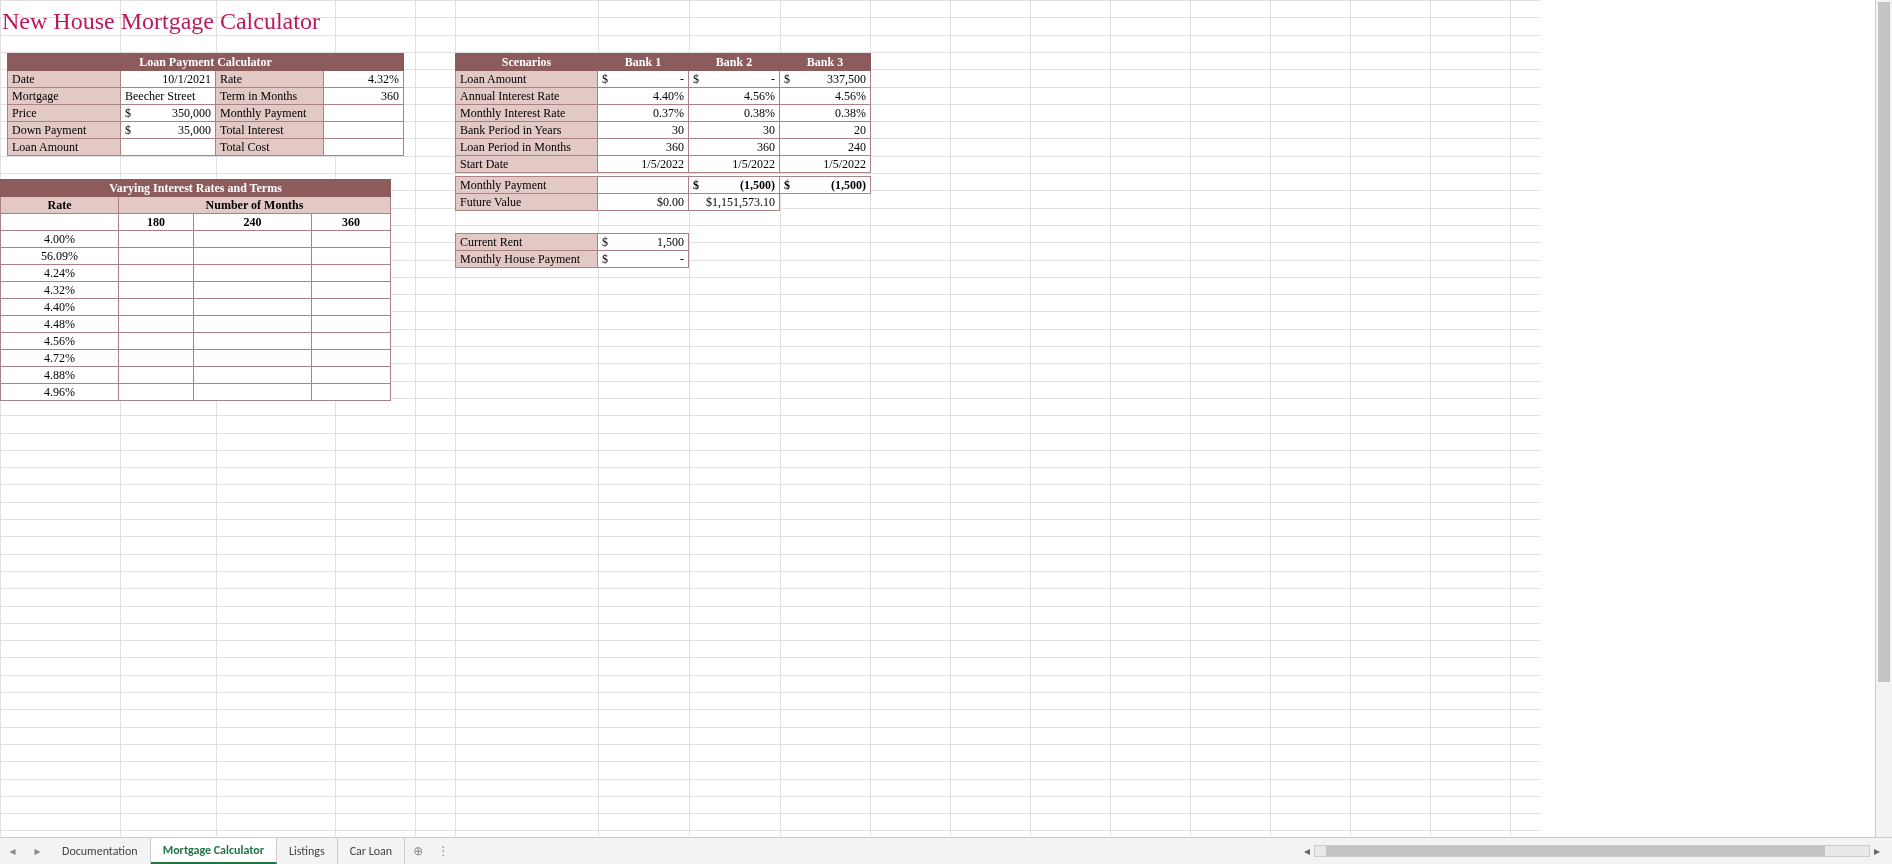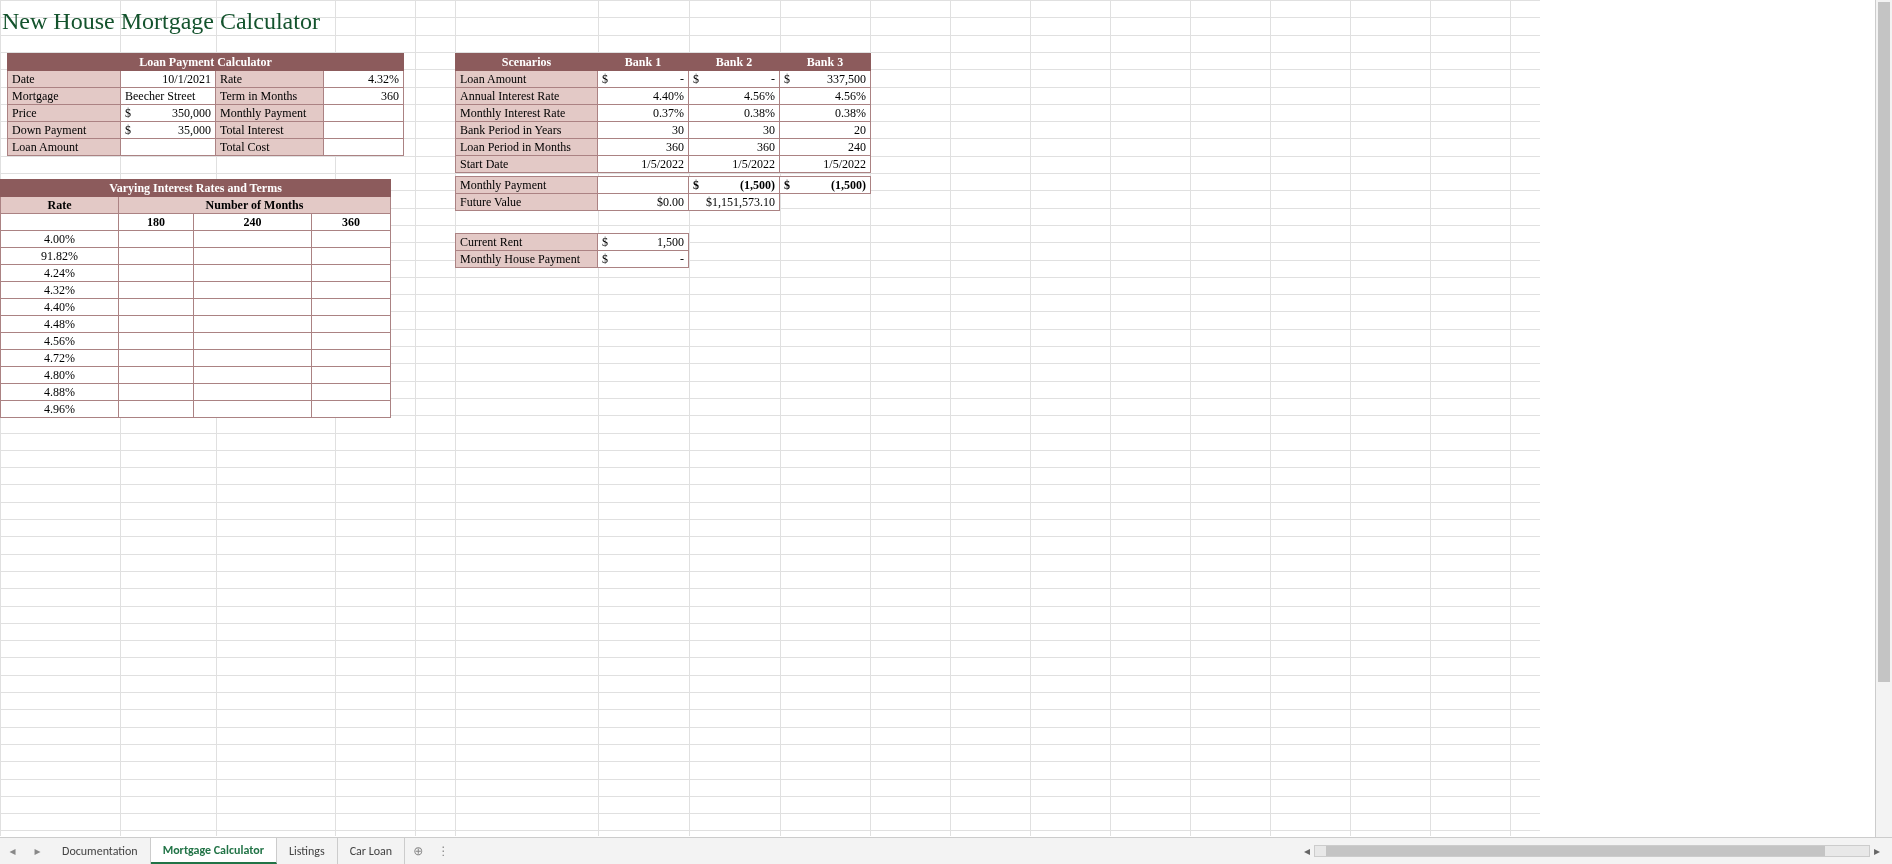--- a/index.html
+++ b/index.html
@@ -22,21 +22,21 @@
     width: 1540px;
     height: 864px;
   }
   .gridline-v { position:absolute; top:0; bottom:0; border-left:1px solid #e0e0e0; }
   .gridline-h { position:absolute; left:0; right:0; border-top:1px solid #e0e0e0; }
   .title {
     position: absolute;
     left: 2px; top: 8px;
     font-family: Georgia, 'Times New Roman', serif;
     font-size: 24px;
-    color: #14532d;
+    color: #be185d;
   }
   .tbl { position: absolute; border-collapse: collapse; font-family: Liberation Serif, serif; }
   .tbl td {
     border: 1px solid #ab8283;
     height: 17px;
     padding: 0 4px;
     background: #fff;
     white-space: nowrap;
     font-size: 12px;
     vertical-align: middle;
@@ -249,21 +249,21 @@
     </tr>
     </tbody>
       <tbody id="rateRows">
         <tr>
           <td class="c">4.00%</td>
           <td></td>
           <td></td>
           <td></td>
         </tr>
         <tr>
-          <td class="c">91.82%</td>
+          <td class="c">56.09%</td>
           <td></td>
           <td></td>
           <td></td>
         </tr>
         <tr>
           <td class="c">4.24%</td>
           <td></td>
           <td></td>
           <td></td>
         </tr>
@@ -286,26 +286,20 @@
           <td></td>
         </tr>
         <tr>
           <td class="c">4.56%</td>
           <td></td>
           <td></td>
           <td></td>
         </tr>
         <tr>
           <td class="c">4.72%</td>
-          <td></td>
-          <td></td>
-          <td></td>
-        </tr>
-        <tr>
-          <td class="c">4.80%</td>
           <td></td>
           <td></td>
           <td></td>
         </tr>
         <tr>
           <td class="c">4.88%</td>
           <td></td>
           <td></td>
           <td></td>
         </tr>

